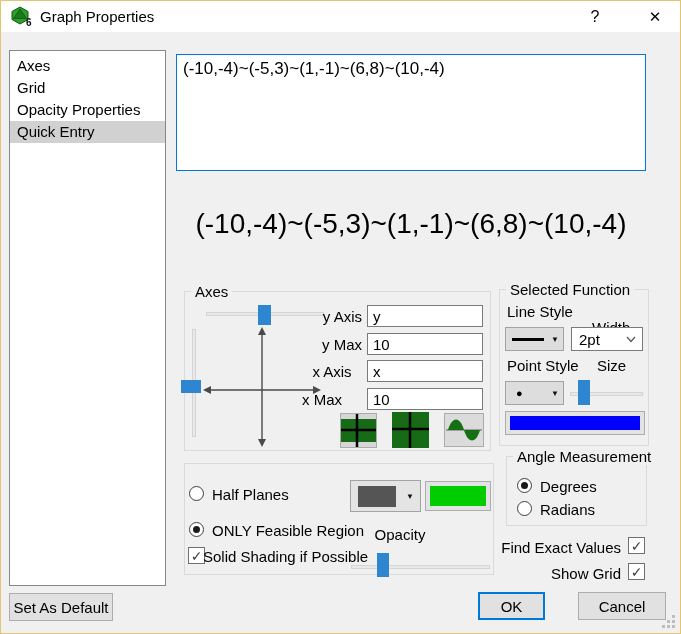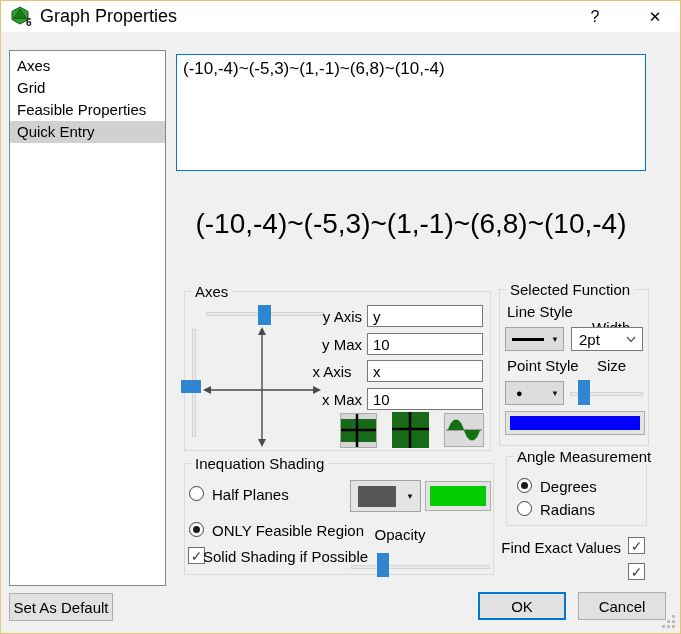--- a/index.html
+++ b/index.html
@@ -6,21 +6,21 @@
   html,body { background:#cfcfcf; }
   body { font-family:"Liberation Sans", sans-serif; }
 
   .window{ position:relative; width:681px; height:634px; background:#F0F0F0;
     border:1px solid #E3C56F; overflow:hidden; color:#000; }
 
   
   .titlebar{ position:absolute; top:0; left:0; right:0; height:31px; background:#FFFFFF;
     display:flex; align-items:center; }
   .app-icon{ margin-left:9px; width:23px; height:21px; flex:0 0 auto; }
-  .win-title{ margin-left:7px; font-size:18px; }
+  .win-title{ margin-left:7px; font-size:15px; }
   .tb-btn{ position:absolute; top:0; width:38px; height:31px; border:none; background:transparent;
     font-size:16px; display:flex; align-items:center; justify-content:center; cursor:default;
     font-family:"Liberation Sans",sans-serif; }
   .tb-help{ right:66px; }
   .tb-close{ right:6px; font-size:15px; }
 
   
   .listbox{ position:absolute; left:8px; top:49px; width:157px; height:536px;
     background:#fff; border:1px solid #828790; padding-top:4px; font-size:15px; }
   .list-item{ height:22px; line-height:22px; padding-left:7px; white-space:nowrap; }
@@ -88,21 +88,21 @@
       <span>?</span>
     </button>
     <button class="tb-btn tb-close">
       <span>✕</span>
     </button>
   </div>
 
   <div class="listbox">
     <div class="list-item">Axes</div>
     <div class="list-item">Grid</div>
-    <div class="list-item">Feasible Properties</div>
+    <div class="list-item">Opacity Properties</div>
     <div class="list-item selected">Quick Entry</div>
   </div>
 
   <textarea class="expr-input" spellcheck="false" style="">(-10,-4)~(-5,3)~(1,-1)~(6,8)~(10,-4)</textarea>
   <div class="expr-preview">(-10,-4)~(-5,3)~(1,-1)~(6,8)~(10,-4)</div>
 
   <div class="fs" style="left:183px; top:290px; width:307px; height:160px;">
     <span class="legend">Axes</span>
 
     <div class="track" style="left:21px; top:20px; width:118px; height:4px;"></div>
@@ -119,21 +119,21 @@
       <polygon points="2,65 10,61 10,69" fill="#4A4A4A"></polygon>
       <polygon points="120,65 112,61 112,69" fill="#4A4A4A"></polygon>
     </svg>
 
     <div class="lbl" style="left:117px; top:16px; width:60px; text-align:right;">y Axis</div>
     <input class="tf" style="left: 182px; top: 13px;" value="y">
     <div class="lbl" style="left:117px; top:44px; width:60px; text-align:right;">y Max</div>
     <input class="tf" style="left: 182px; top: 41px;" value="10">
     <div class="lbl" style="left:117px; top:71px; width:60px; text-align:center;">x Axis</div>
     <input class="tf" style="left: 182px; top: 68px;" value="x">
-    <div class="lbl" style="left:117px; top:99px; width:60px; text-align:right;">x Max</div>
+    <div class="lbl" style="left:117px; top:99px; width:60px; ">x Max</div>
     <input class="tf" style="left: 182px; top: 96px;" value="10">
 
     <button class="iconbtn" style="left:155px; top:121px; width:37px; height:35px;">
       <svg width="35" height="33" viewBox="0 0 35 33">
         <rect x="0" y="0" width="35" height="33" fill="#D6D6D6"></rect>
         <rect x="0" y="5" width="35" height="23" fill="#176B17"></rect>
         <line x1="16" y1="0" x2="16" y2="33" stroke="#000" stroke-width="2.5"></line>
         <line x1="0" y1="16" x2="35" y2="16" stroke="#000" stroke-width="2.5"></line>
       </svg>
     </button>
@@ -182,21 +182,20 @@
 
     <div class="track" style="left:70px; top:102px; width:73px; height:4px;"></div>
     <div class="thumb" style="left:78px; top:90px; width:12px; height:25px;"></div>
 
     <button class="swatch-btn" style="left:5px; top:121px; width:140px; height:24px;">
       <span class="fill" style="background:#0000FF;"></span>
     </button>
   </div>
 
   <div class="fs" style="left:183px; top:462px; width:310px; height:112px;">
-    <span class="legend">Inequation Shading</span>
 
     <span class="radio" style="left:4px; top:22px;"></span>
     <div class="lbl" style="left:27px; top:22px;">Half Planes</div>
 
     <div class="dd" style="left:165px; top:16px; width:71px; height:32px; background:#E4E4E4;">
       <div style="position:absolute; left:7px; top:5px; width:38px; height:21px; background:#555555;"></div>
       <span class="arrow" style="right:6px;">▼</span>
     </div>
 
     <button class="swatch-btn" style="left:240px; top:17px; width:66px; height:30px;">
@@ -222,26 +221,27 @@
     <div class="lbl" style="left:33px; top:21px;">Degrees</div>
     <span class="radio" style="left:10px; top:44px;"></span>
     <div class="lbl" style="left:33px; top:44px;">Radians</div>
   </div>
 
   <div class="lbl" style="left:420px; top:538px; width:200px; text-align:right;">Find Exact Values</div>
   <span class="cb" style="left:627px; top:536px;">
     <span class="mark">✓</span>
   </span>
 
+  <div class="lbl" style="left:420px; top:564px; width:200px; text-align:right;">Show Grid</div>
   <span class="cb" style="left:627px; top:562px;">
     <span class="mark">✓</span>
   </span>
 
   <button class="pushbtn" style="left:8px; top:592px; width:104px; height:28px;">Set As Default</button>
-  <button class="pushbtn default" style="left:477px; top:591px; width:88px; height:28px;">OK</button>
+  <button class="pushbtn default" style="left:477px; top:591px; width:67px; height:28px;">OK</button>
   <button class="pushbtn" style="left:577px; top:591px; width:88px; height:28px;">Cancel</button>
 
   <svg class="grip" viewBox="0 0 14 14">
     <rect x="10" y="1" width="3" height="3" fill="#BDBDBD"></rect>
     <rect x="10" y="6" width="3" height="3" fill="#BDBDBD"></rect>
     <rect x="5" y="6" width="3" height="3" fill="#BDBDBD"></rect>
     <rect x="10" y="11" width="3" height="3" fill="#BDBDBD"></rect>
     <rect x="5" y="11" width="3" height="3" fill="#BDBDBD"></rect>
     <rect x="0" y="11" width="3" height="3" fill="#BDBDBD"></rect>
   </svg>

